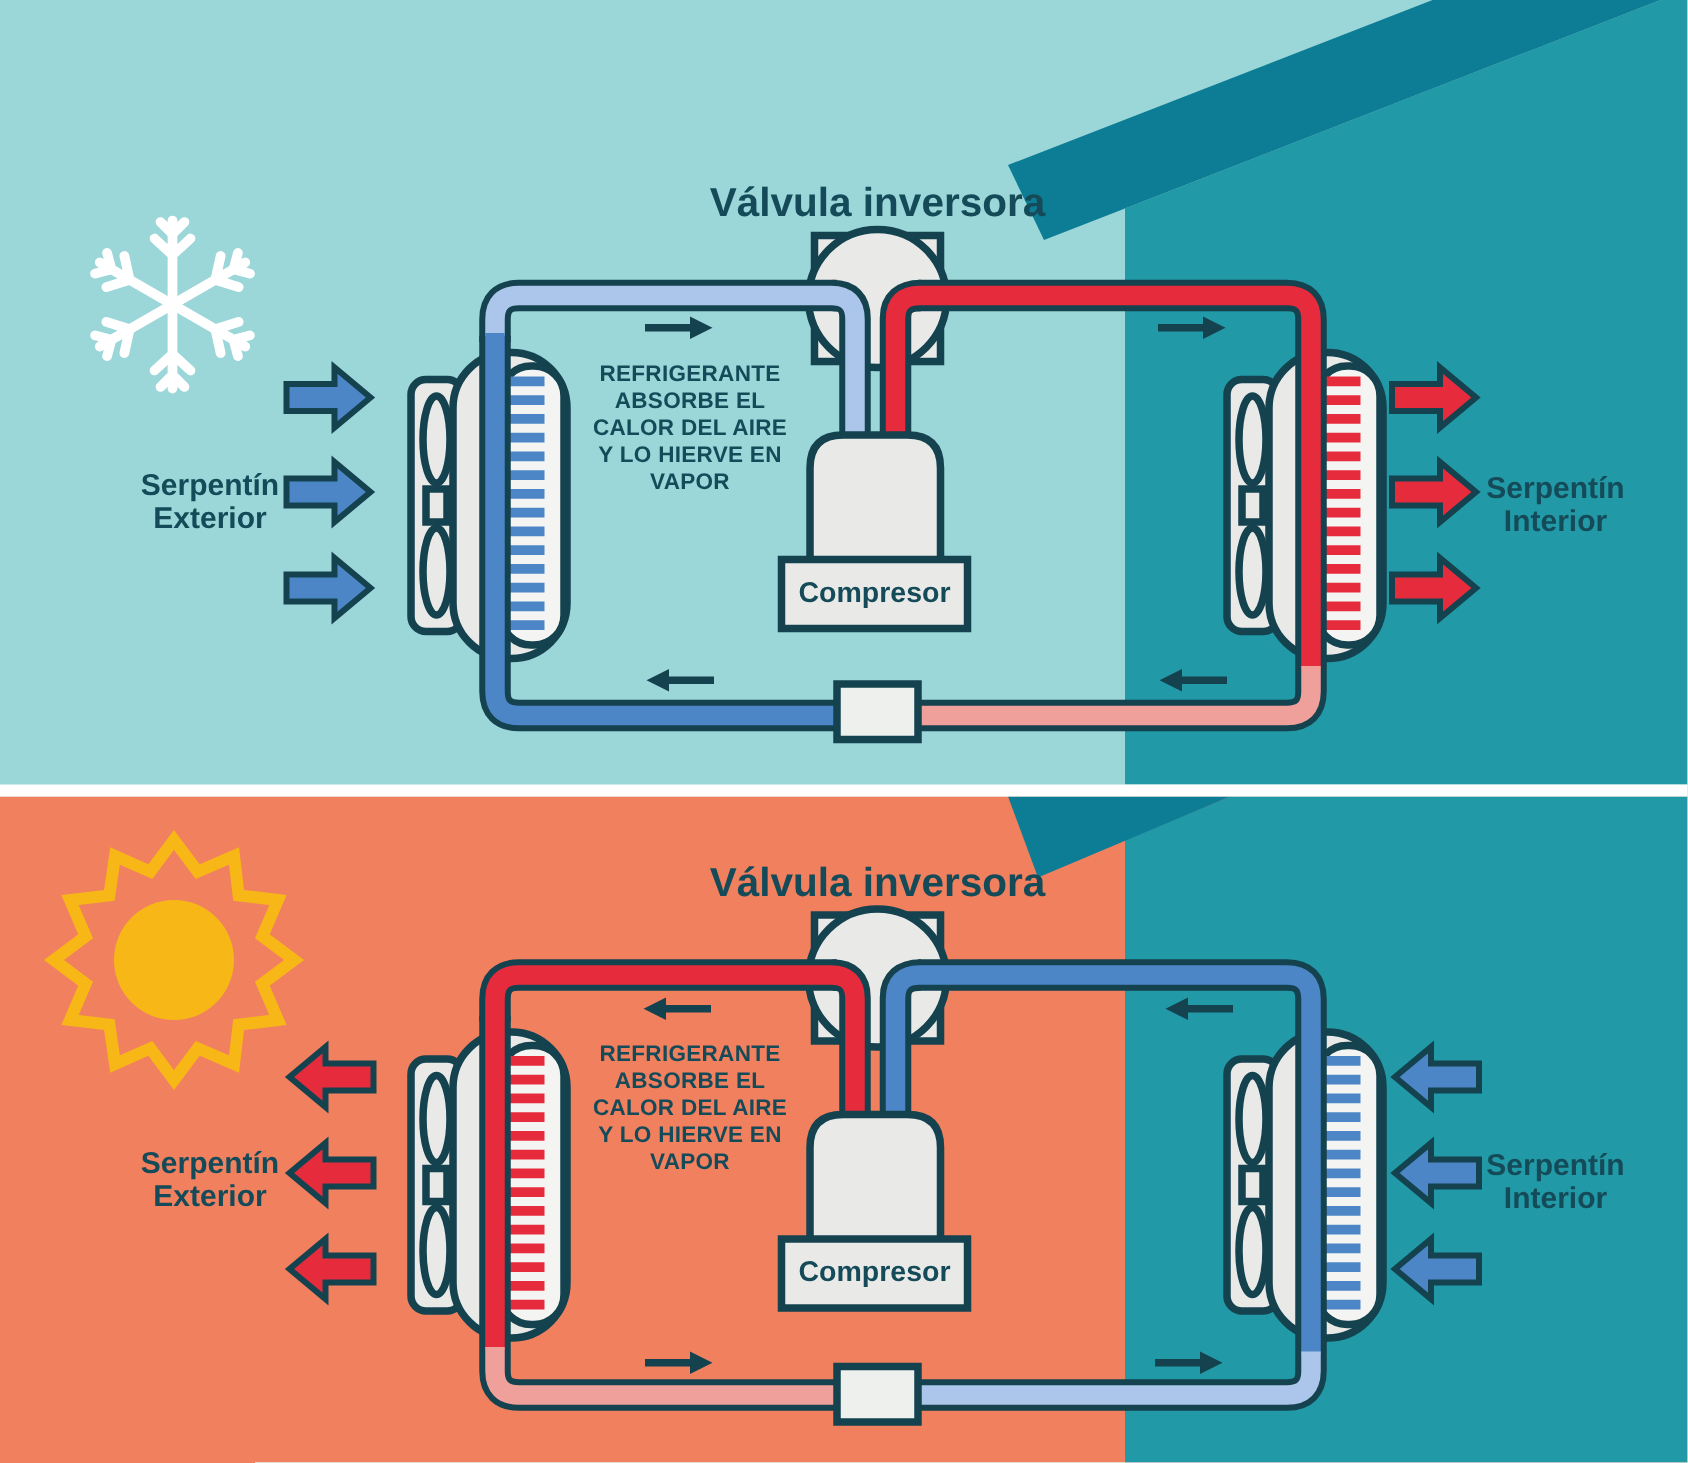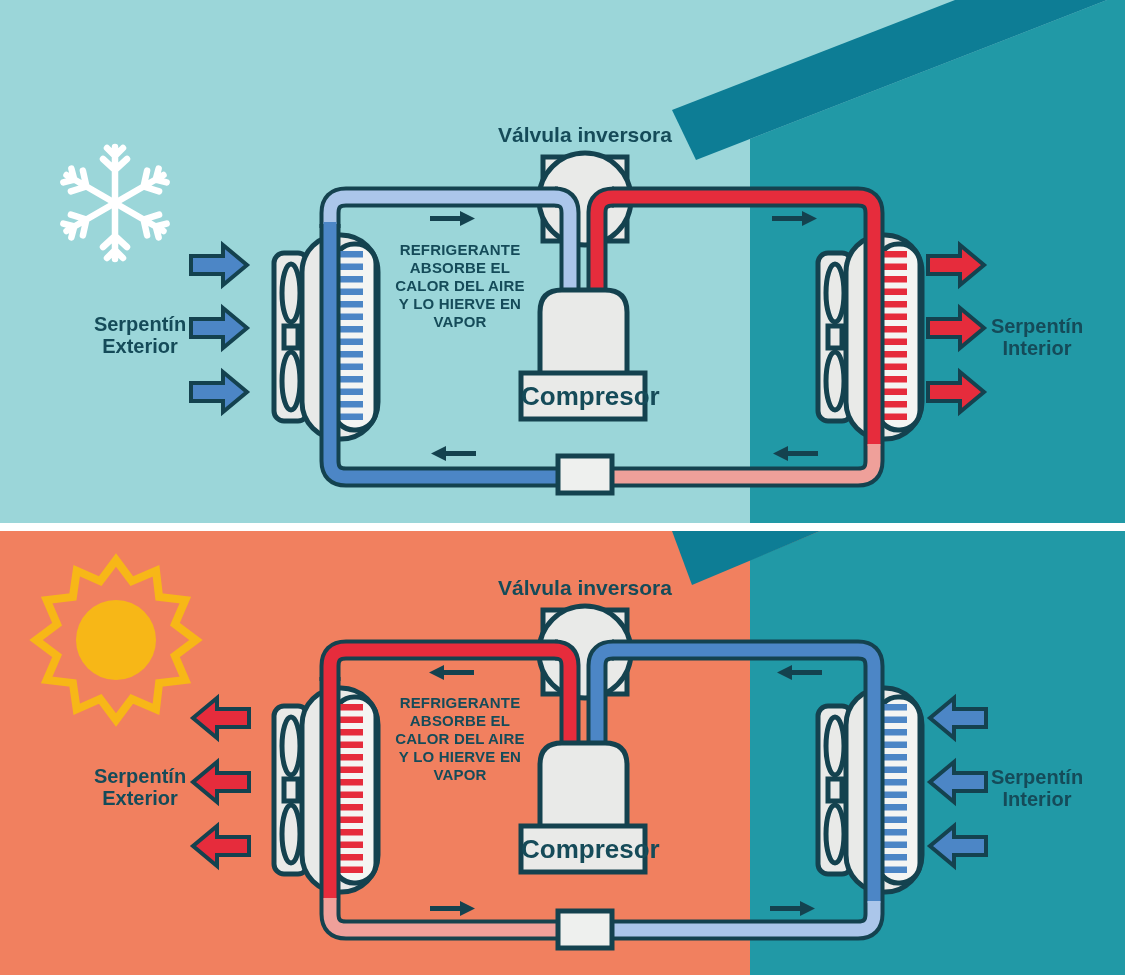--- a/index.html
+++ b/index.html
@@ -2,23 +2,23 @@
 <html><head>
 <meta charset="utf-8">
 <style>
   html,body{margin:0;padding:0;background:#fff;}
   .stage{position:relative;width:1125px;height:975px;overflow:hidden;
          font-family:"Liberation Sans", sans-serif;}
   .stage svg{position:absolute;left:0;top:0;}
   .txt{position:absolute;color:#154b59;font-weight:700;text-align:center;}
   .header{position:absolute;left:30px;top:18px;width:760px;
           font-size:27.5px;line-height:36px;font-weight:500;color:#1d616d;text-align:left;}
-  .valve-label{width:350px;font-size:21px;line-height:24px;}
+  .valve-label{width:350px;font-size:27px;line-height:24px;}
   .refr{width:158px;font-size:15px;line-height:18px;letter-spacing:.2px;}
-  .comp-label{width:124px;height:46px;line-height:46px;font-size:26px;}
+  .comp-label{width:124px;height:46px;line-height:46px;font-size:19px;}
   .coil-label{width:150px;font-size:20px;line-height:22px;}
 </style>
 </head>
 <body>
 
 <div class="stage">
 
 <svg width="1125" height="975" viewBox="0 0 1125 975">
   <defs>
 

